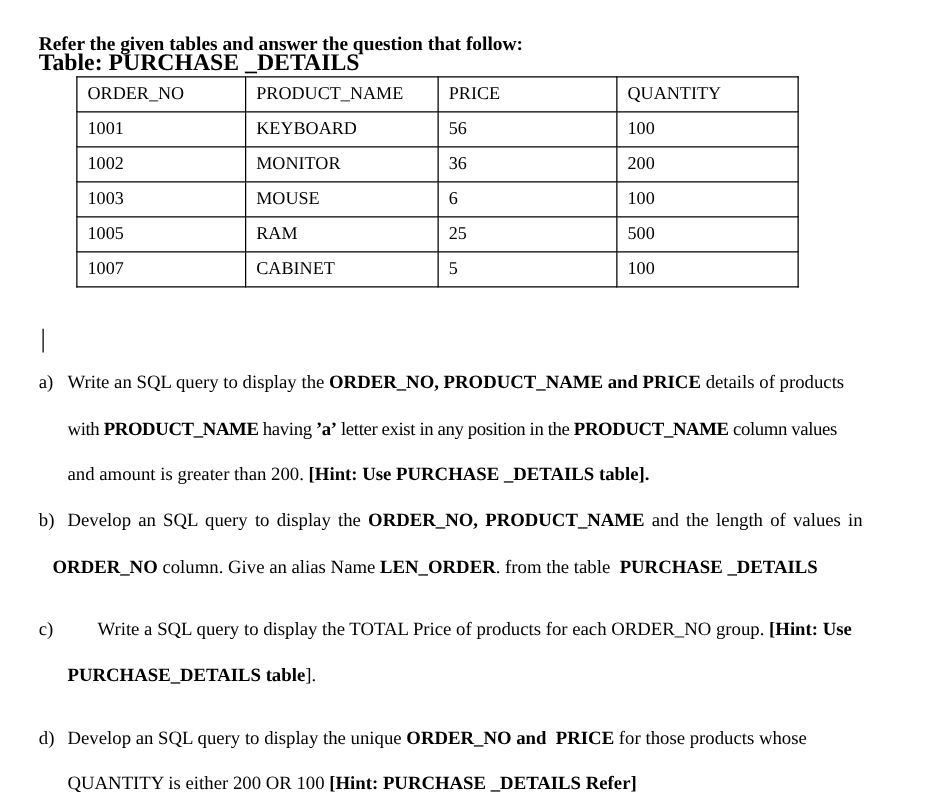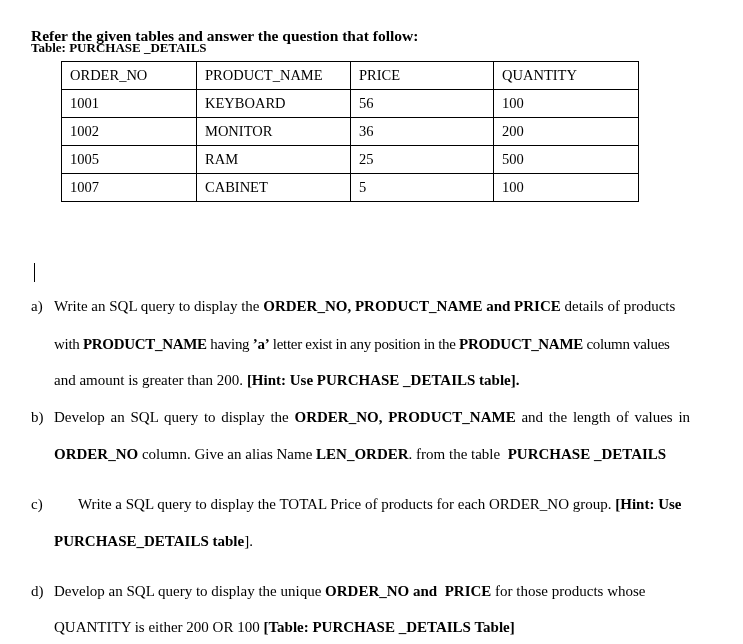--- a/index.html
+++ b/index.html
@@ -3,21 +3,21 @@
 <meta charset="utf-8">
 <style>
   html, body { margin:0; padding:0; background:#ffffff; }
   body {
     width:743px; height:644px; position:relative; overflow:hidden;
     font-family:"Liberation Serif", "DejaVu Serif", serif;
     color:#000;
   }
   .abs { position:absolute; }
   .intro { left:31px; top:3px; font-size:15.5px; font-weight:bold; white-space:nowrap;margin-top:24px; }
-  .tcap  { left:31px; top:40px; font-size:13px; font-weight:bold; white-space:nowrap; }
+  .tcap  { left:31px; top:40px; font-size:19px; font-weight:bold; white-space:nowrap; }
   table.pd {
     position:absolute; left:61px; top:61px;
     border-collapse:collapse; font-size:14.5px;
   }
   table.pd td {
     border:1px solid #000; height:27px; padding:0 0 0 8px;
     vertical-align:middle; white-space:nowrap;
   }
   table.pd td.c0 { width:126px; }
   table.pd td.c1 { width:145px; }
@@ -49,20 +49,26 @@
     <td class="c2">56</td>
     <td class="c3">100</td>
   </tr>
   <tr>
     <td class="c0">1002</td>
     <td class="c1">MONITOR</td>
     <td class="c2">36</td>
     <td class="c3">200</td>
   </tr>
   <tr>
+    <td class="c0">1003</td>
+    <td class="c1">MOUSE</td>
+    <td class="c2">6</td>
+    <td class="c3">100</td>
+  </tr>
+  <tr>
     <td class="c0">1005</td>
     <td class="c1">RAM</td>
     <td class="c2">25</td>
     <td class="c3">500</td>
   </tr>
   <tr>
     <td class="c0">1007</td>
     <td class="c1">CABINET</td>
     <td class="c2">5</td>
     <td class="c3">100</td>
@@ -80,31 +86,31 @@
   <span>with </span><b>PRODUCT_NAME</b><span> having </span><b>’a’</b><span> letter exist in any position in the </span><b>PRODUCT_NAME</b><span> column values</span>
 </div>
 <div class="line q" style="left:54px; top:372px;">
   <span>and amount is greater than 200. </span><b>[Hint: Use PURCHASE _DETAILS table].</b>
 </div>
 
 <div class="lbl" style="left:31px; top:409px;">b)</div>
 <div class="line q" style="left:54px; top:409px; word-spacing:2px;">
   <span>Develop an SQL query to display the </span><b>ORDER_NO, PRODUCT_NAME</b><span> and the length of values in</span>
 </div>
-<div class="line q" style="left:54px; top:446px;">
+<div class="line q" style="left:42px; top:446px;">
   <b>ORDER_NO</b><span> column. Give an alias Name </span><b>LEN_ORDER</b><span style="white-space:pre;">. from the table  </span><b>PURCHASE _DETAILS</b>
 </div>
 
 <div class="lbl" style="left:31px; top:496px;">c)</div>
 <div class="line q" style="left:78px; top:496px;">
   <span>Write a SQL query to display the TOTAL Price of products for each ORDER_NO group. </span><b>[Hint: Use</b>
 </div>
 <div class="line q" style="left:54px; top:533px;">
   <b>PURCHASE_DETAILS table</b><span>].</span>
 </div>
 
 <div class="lbl" style="left:31px; top:583px;">d)</div>
 <div class="line q" style="left:54px; top:583px;">
   <span>Develop an SQL query to display the unique </span><b style="white-space:pre;">ORDER_NO and  PRICE</b><span> for those products whose</span>
 </div>
 <div class="line q" style="left:54px; top:619px;">
-  <span>QUANTITY is either 200 OR 100 </span><b>[Table: PURCHASE _DETAILS Table]</b>
+  <span>QUANTITY is either 200 OR 100 </span><b>[Hint: PURCHASE _DETAILS Refer]</b>
 </div>
 
 </body></html>

